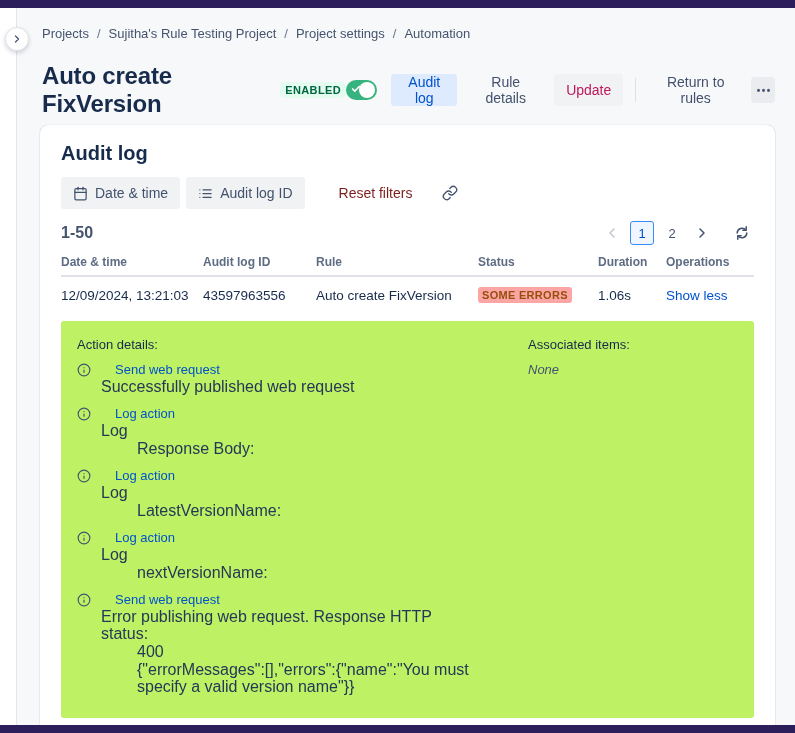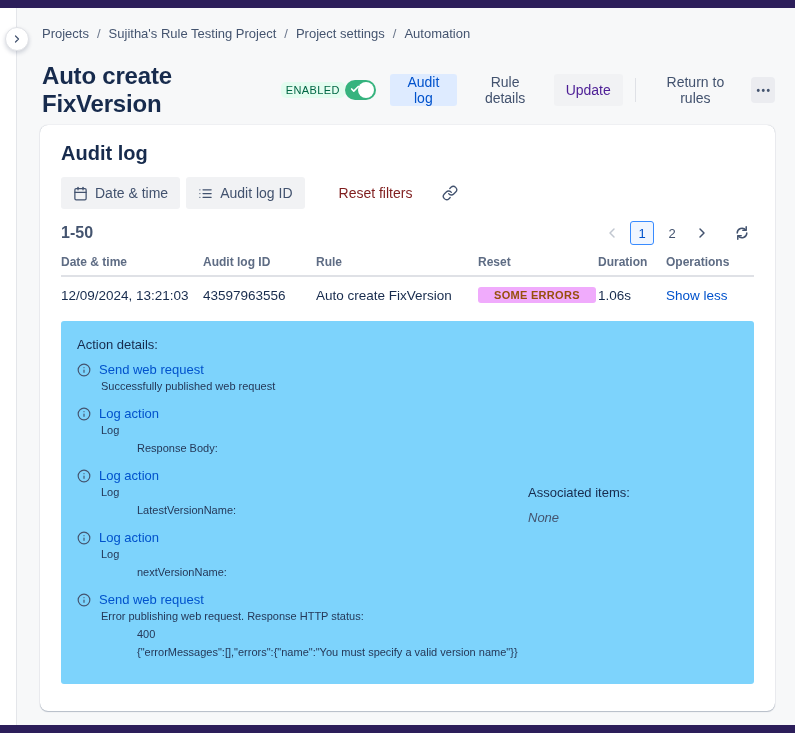--- a/index.html
+++ b/index.html
@@ -20,33 +20,33 @@
     background:#fff; border:1px solid #e0e2e6; box-shadow:0 2px 4px rgba(9,30,66,.18);
     display:flex; align-items:center; justify-content:center; color:#6B778C; z-index:5; padding:0;
   }
 
   .breadcrumb { position:absolute; top:26px; left:42px; display:flex; align-items:center; gap:8px; font-size:13px; color:#44546F; }
   .crumb-sep { color:#6B778C; }
 
   .title-row { position:absolute; top:70px; left:42px; right:20px; height:40px; display:flex; align-items:center; }
   .page-title { font-size:24px; font-weight:700; color:#172B4D; letter-spacing:-0.2px; }
   .enabled-badge {
-    margin-left:16px; font-size:11px; font-weight:400; letter-spacing:.4px;
+    margin-left:16px; font-size:11px; font-weight:700; letter-spacing:.4px;
     color:#006644; background:#E3FCEF; padding:2px 5px; border-radius:5px;
   }
   .title-controls { margin-left:auto; display:flex; align-items:center; gap:8px; }
   .toggle { width:40px; height:20px; border-radius:12px; background:#36B37E; position:relative; padding:0; margin-right:6px; }
   .toggle .knob { position:absolute; top:2px; right:2px; width:16px; height:16px; background:#fff; border-radius:50%; }
   .toggle .check-wrap { position:absolute; left:5px; top:4px; color:#fff; display:inline-flex; }
   .btn {
     height:32px; padding:0 12px; border-radius:3px; font-size:14px; font-weight:500;
     display:inline-flex; align-items:center; color:#42526E; background:transparent;
   }
   .btn.selected { background:#DEEBFF; color:#0052CC; }
-  .btn.disabled { background:#F1F2F4; color:#4c1d95; cursor:default; }
+  .btn.disabled { background:#F1F2F4; color:#be185d; cursor:default; }
   .vdivider { width:1px; height:24px; background:#DFE1E6; margin:0 4px; }
   .btn.more {
     width:30px; height:26px; justify-content:center; background:#EBECF0;
     border-radius:4px; color:#44546F; font-size:10px; font-weight:700; letter-spacing:1.5px; padding:0 0 0 2px;
   }
 
   .card {
     position:absolute; left:40px; top:125px; width:735px; min-height:586px;
     background:#fff; border-radius:8px; padding:16px 21px 16px;
     box-shadow:0 1px 1px rgba(9,30,66,.25), 0 0 1px rgba(9,30,66,.31);
@@ -68,36 +68,36 @@
   .page-nav { display:inline-flex; align-items:center; justify-content:center; width:24px; height:24px; padding:0; color:#42526E; }
   .page-nav.disabled { color:#C1C7D0; cursor:default; }
   .page-num { min-width:24px; height:24px; display:inline-flex; align-items:center; justify-content:center; font-size:13px; color:#42526E; border-radius:3px; padding:0; }
   .page-num.current { background:#F0F6FF; border:1px solid #388BFF; color:#0052CC; }
   .refresh-btn { margin-left:10px; display:inline-flex; align-items:center; justify-content:center; width:24px; height:24px; color:#42526E; padding:0; }
 
   .thead, .trow { display:grid; grid-template-columns:142px 113px 162px 120px 68px auto; align-items:center; }
   .thead { height:28px; border-bottom:2px solid #DFE1E6; font-size:12px; font-weight:600; color:#5E6C84; }
   .trow { height:36px; font-size:13.5px; color:#172B4D; }
   .status-badge {
-    display:inline-block; background:#f0abfc; color:#974F0C; font-size:11px; font-weight:700;
-    letter-spacing:.3px; padding:2px 16px; border-radius:3px; justify-self:start;
+    display:inline-block; background:#fca5a5; color:#974F0C; font-size:11px; font-weight:700;
+    letter-spacing:.3px; padding:2px 4px; border-radius:3px; justify-self:start;
   }
   .show-link { color:#0052CC; font-size:13.5px; font-weight:500; }
 
-  .details-panel { margin-top:8px; background:#7dd3fc; border-radius:3px; padding:16px 16px 12px; display:flex;align-items:center; }
+  .details-panel { margin-top:8px; background:#bef264; border-radius:3px; padding:16px 16px 12px; display:flex; }
   .details-left { flex:1; }
   .details-right { width:210px; }
   .section-label { font-size:13px; color:#172B4D; margin-bottom:10px; }
   .assoc-none { font-style:italic; font-size:13px; color:#44546F; }
   .detail-item { margin-bottom:11px; }
-  .detail-head { display:flex; align-items:center; gap:8px; margin-bottom:1px; }
+  .detail-head { display:flex; align-items:center; gap:24px; margin-bottom:1px; }
   .info-icon { display:inline-flex; color:#44546F; }
   .detail-link { color:#0052CC; font-size:13px; font-weight:500; }
   .detail-body { margin-left:24px; }
-  .detail-line { font-size:11px; color:#253858; line-height:17px; margin-top:1px; max-width:382px; }
+  .detail-line { font-size:16px; color:#253858; line-height:17px; margin-top:1px; max-width:382px; }
   .detail-line.indent { margin-left:36px; }
 </style>
 </head>
 <body>
 
 <div class="topbar"></div>
 <div class="leftrail"></div>
 <button class="expand-btn">
   <span class="icon">
     <svg viewBox="0 0 24 24" width="12" height="12" fill="none" stroke="currentColor" stroke-width="2.4" stroke-linecap="round" stroke-linejoin="round">
@@ -205,21 +205,21 @@
             </svg>
         </span>
       </button>
     </div>
   </div>
 
   <div class="thead">
     <span>Date &amp; time</span>
     <span>Audit log ID</span>
     <span>Rule</span>
-    <span>Reset</span>
+    <span>Status</span>
     <span>Duration</span>
     <span>Operations</span>
   </div>
 
   <div class="trow">
     <span>12/09/2024, 13:21:03</span>
     <span>43597963556</span>
     <span>Auto create FixVersion</span>
     <span class="status-badge">SOME ERRORS</span>
     <span>1.06s</span>

